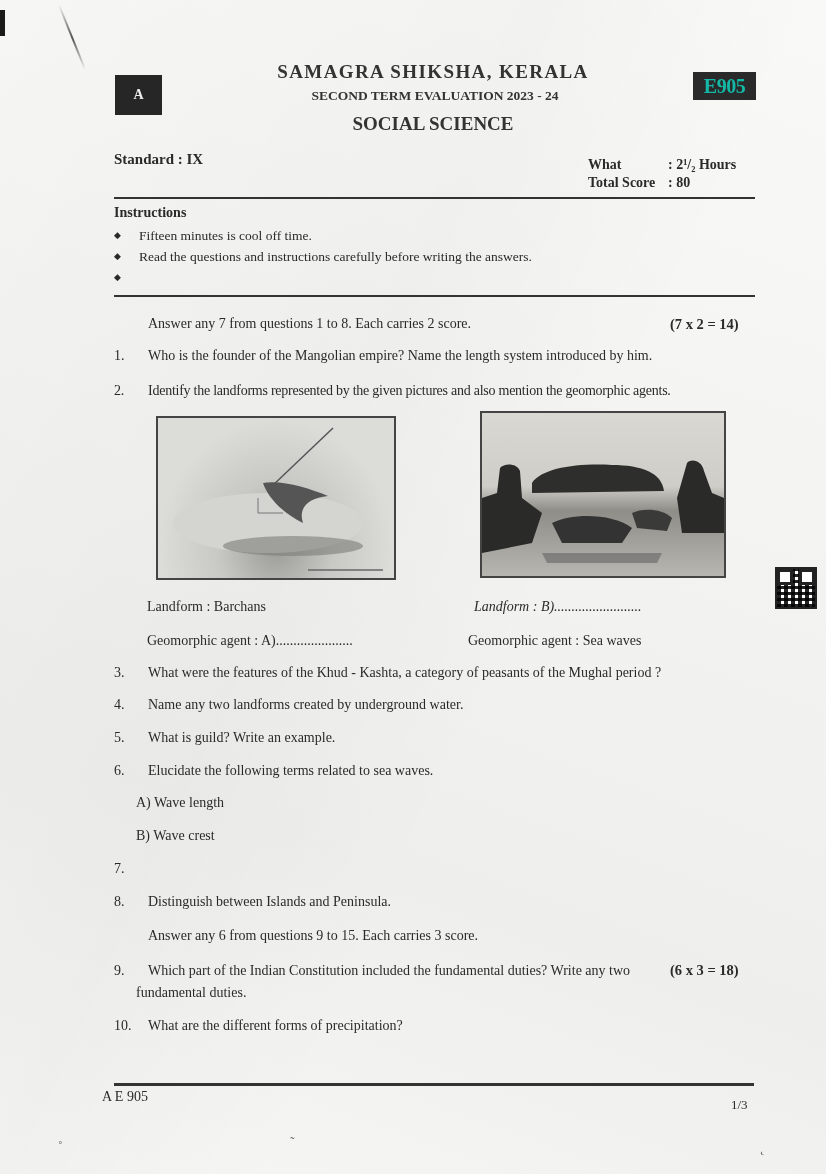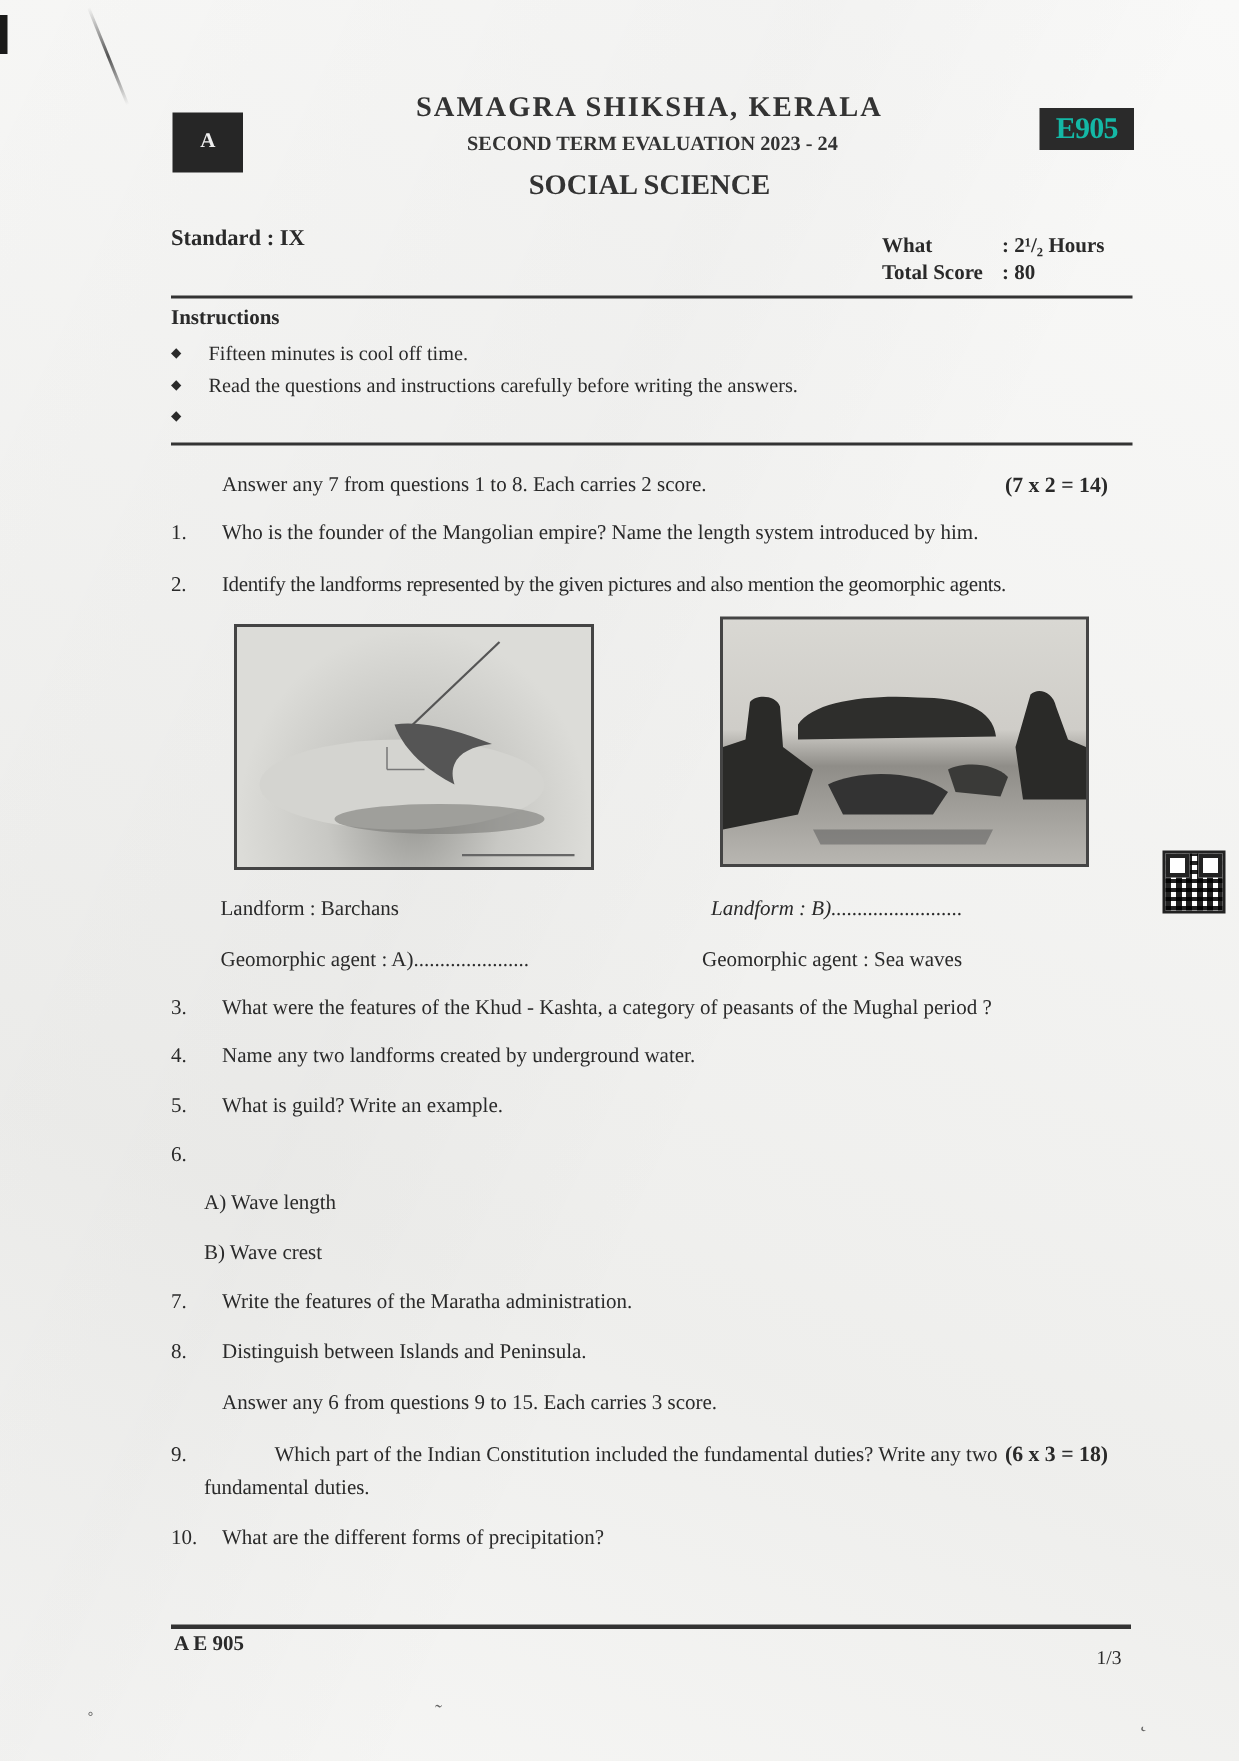--- a/index.html
+++ b/index.html
@@ -30,21 +30,21 @@
   .instr li .b { width:25px; font-size:9px; line-height:21px; }
   .section { position:absolute; left:148px; font-size:14px; font-weight:normal; }
   .section-score { position:absolute; font-size:14.5px; font-weight:bold; }
   .q { position:absolute; left:114px; font-size:14px; display:flex; }
   .q .n { width:34px; }
   .sub { position:absolute; left:136px; font-size:14px; }
   .img { position:absolute; border:2px solid #444; overflow:hidden; }
   .img1 { left:156px; top:416px; width:236px; height:160px; background:radial-gradient(ellipse at 50% 80%, #9a9a96 0%, #c8c8c4 35%, #dcdcd8 70%); }
   .img2 { left:480px; top:411px; width:242px; height:163px; background:linear-gradient(#d9d8d3 0%, #cfcdc8 45%, #8f8d88 60%, #b8b6b1 100%); }
   .lbl { position:absolute; font-size:14px; }
-  .footer-code { position:absolute; left:116px; top:1089px; font-size:14px; font-weight:bold; }
+  .footer-code { position:absolute; left:102px; top:1089px; font-size:14px; font-weight:normal; }
   .footer-page { position:absolute; left:731px; top:1097px; font-size:13px; }
   .qr { position:absolute; left:775px; top:567px; width:38px; height:38px; background:
       repeating-linear-gradient(90deg,#222 0 4px,#fff 4px 7px),
       repeating-linear-gradient(0deg,#222 0 3px,#fff 3px 6px);
       background-blend-mode:multiply; border:2px solid #222; }
   .qr::before, .qr::after { content:""; position:absolute; width:10px; height:10px; border:3px solid #222; background:#fff; }
   .qr::before { left:0; top:0; }
   .qr::after { right:0; top:0; }
   .smudge { position:absolute; font-size:14px; color:#666; }
 </style>
@@ -139,38 +139,38 @@
 <div class="q" style="top:697px;">
     <span class="n">4.</span>
     <span>Name any two landforms created by underground water.</span>
   </div>
 <div class="q" style="top:730px;">
     <span class="n">5.</span>
     <span>What is guild? Write an example.</span>
   </div>
 <div class="q" style="top:763px;">
     <span class="n">6.</span>
+    <span>Elucidate the following terms related to sea waves.</span>
   </div>
 <div class="sub" style="top:795px;">A) Wave length</div>
 <div class="sub" style="top:828px;">B) Wave crest</div>
 <div class="q" style="top:861px;">
     <span class="n">7.</span>
-    <span>Write the features of the Maratha administration.</span>
   </div>
 <div class="q" style="top:894px;">
     <span class="n">8.</span>
     <span>Distinguish between Islands and Peninsula.</span>
   </div>
 
 <div class="section" style="top:928px;">Answer any 6 from questions 9 to 15. Each carries 3 score.</div>
 <div class="section-score" style="left:670px; top:930px;margin-top:32px;">(6 x 3 = 18)</div>
 
 <div class="q" style="top:963px; width:640px;">
     <span class="n">9.</span>
-    <span style="text-align:justify; flex:1;margin-left:35px;">Which part of the Indian Constitution included the fundamental duties? Write any two</span>
+    <span style="text-align:justify; flex:1;">Which part of the Indian Constitution included the fundamental duties? Write any two</span>
   </div>
 <div class="sub" style="top:985px;">fundamental duties.</div>
 <div class="q" style="top:1018px;">
     <span class="n">10.</span>
     <span>What are the different forms of precipitation?</span>
   </div>
 
 <div class="rule" style="left:114px; top:1083px; width:640px; height:3px;"></div>
 <div class="footer-code">A E 905</div>
 <div class="footer-page">1/3</div>

